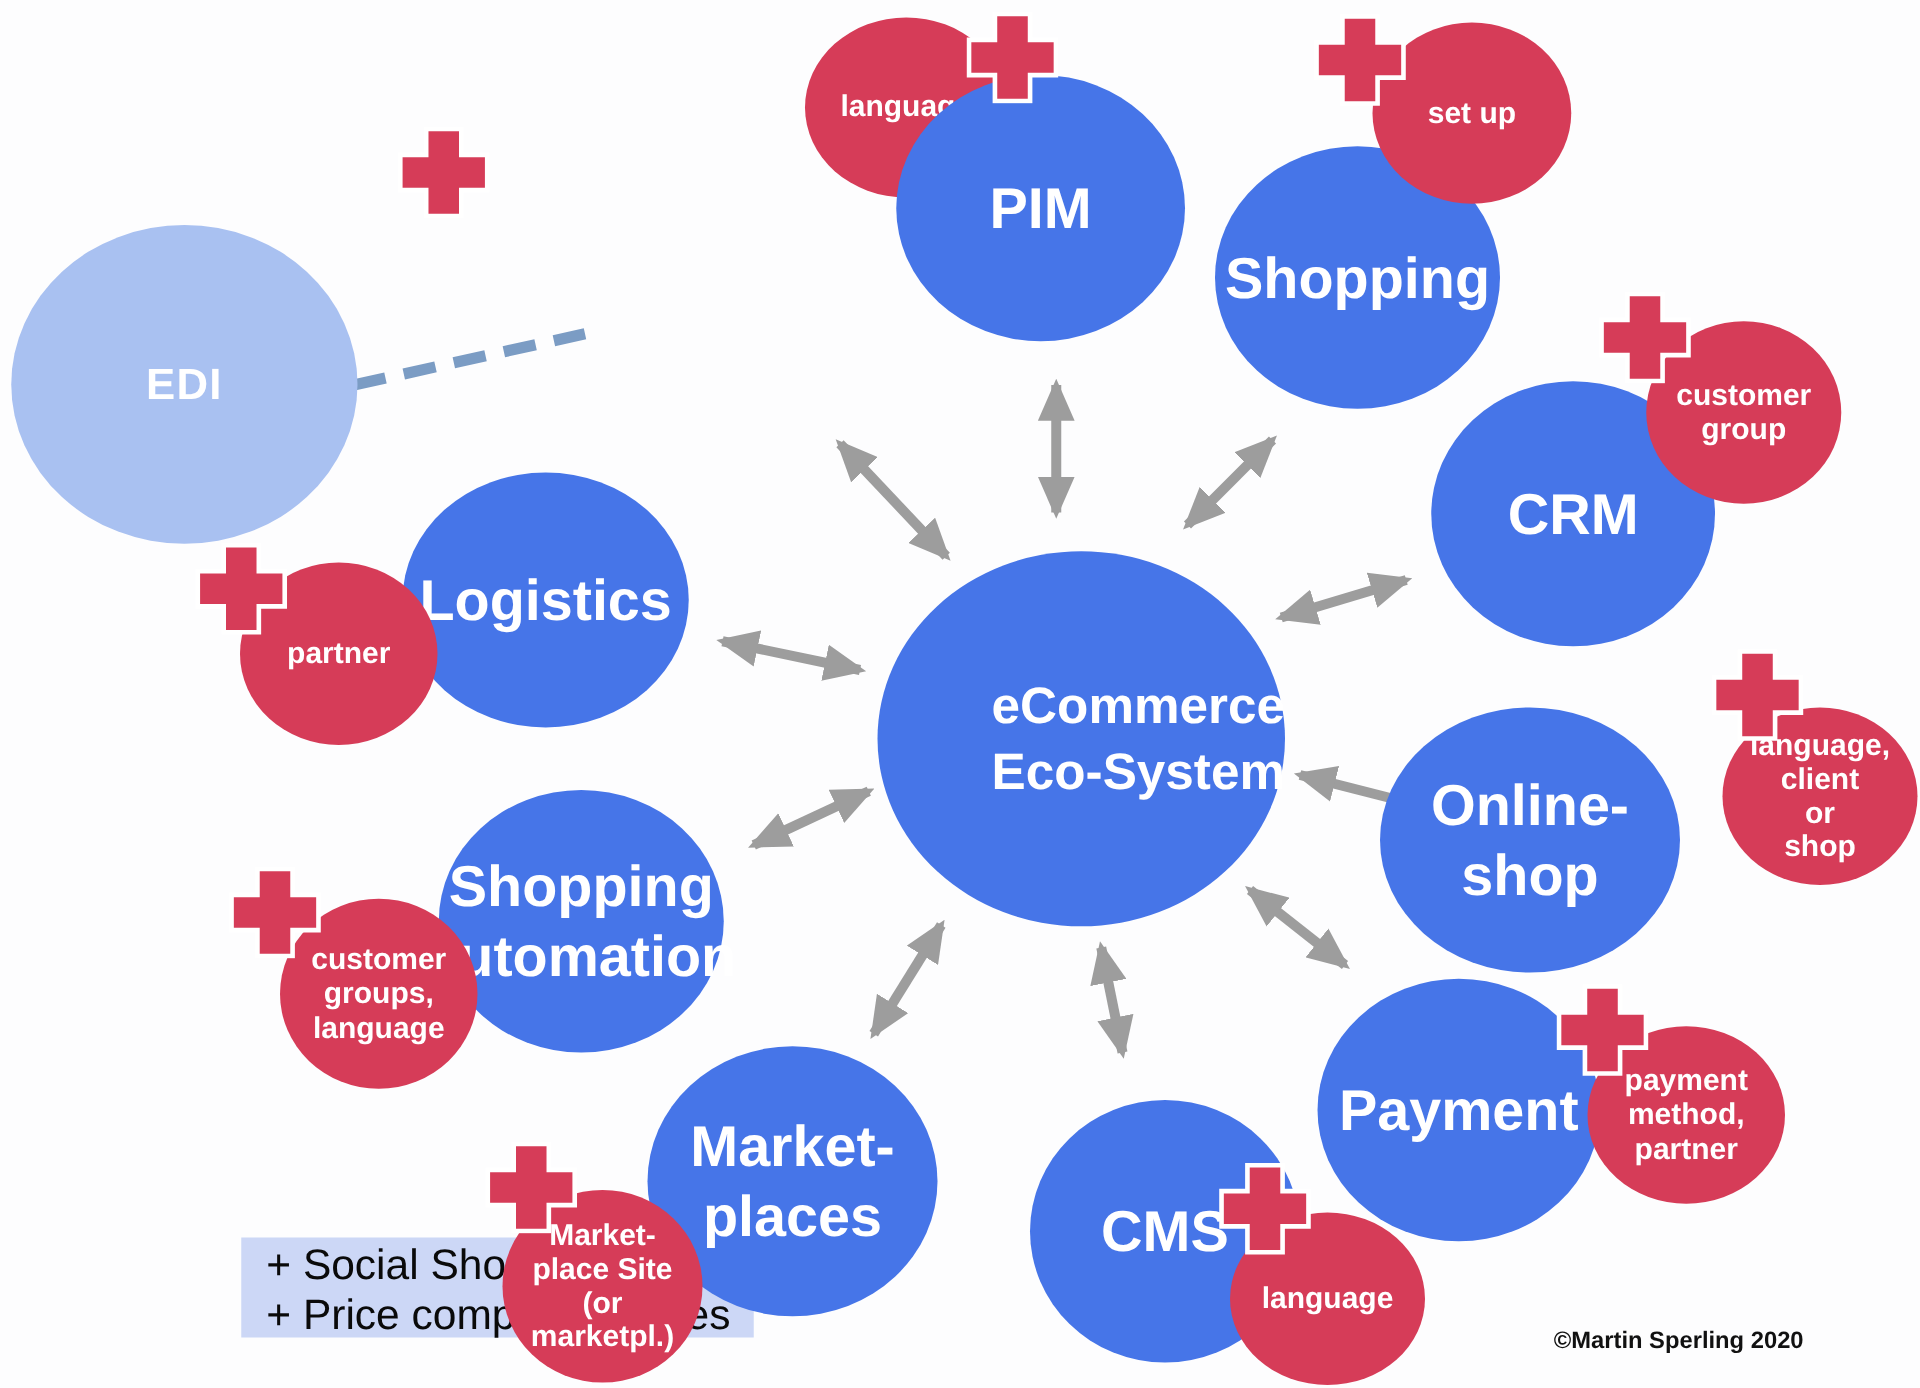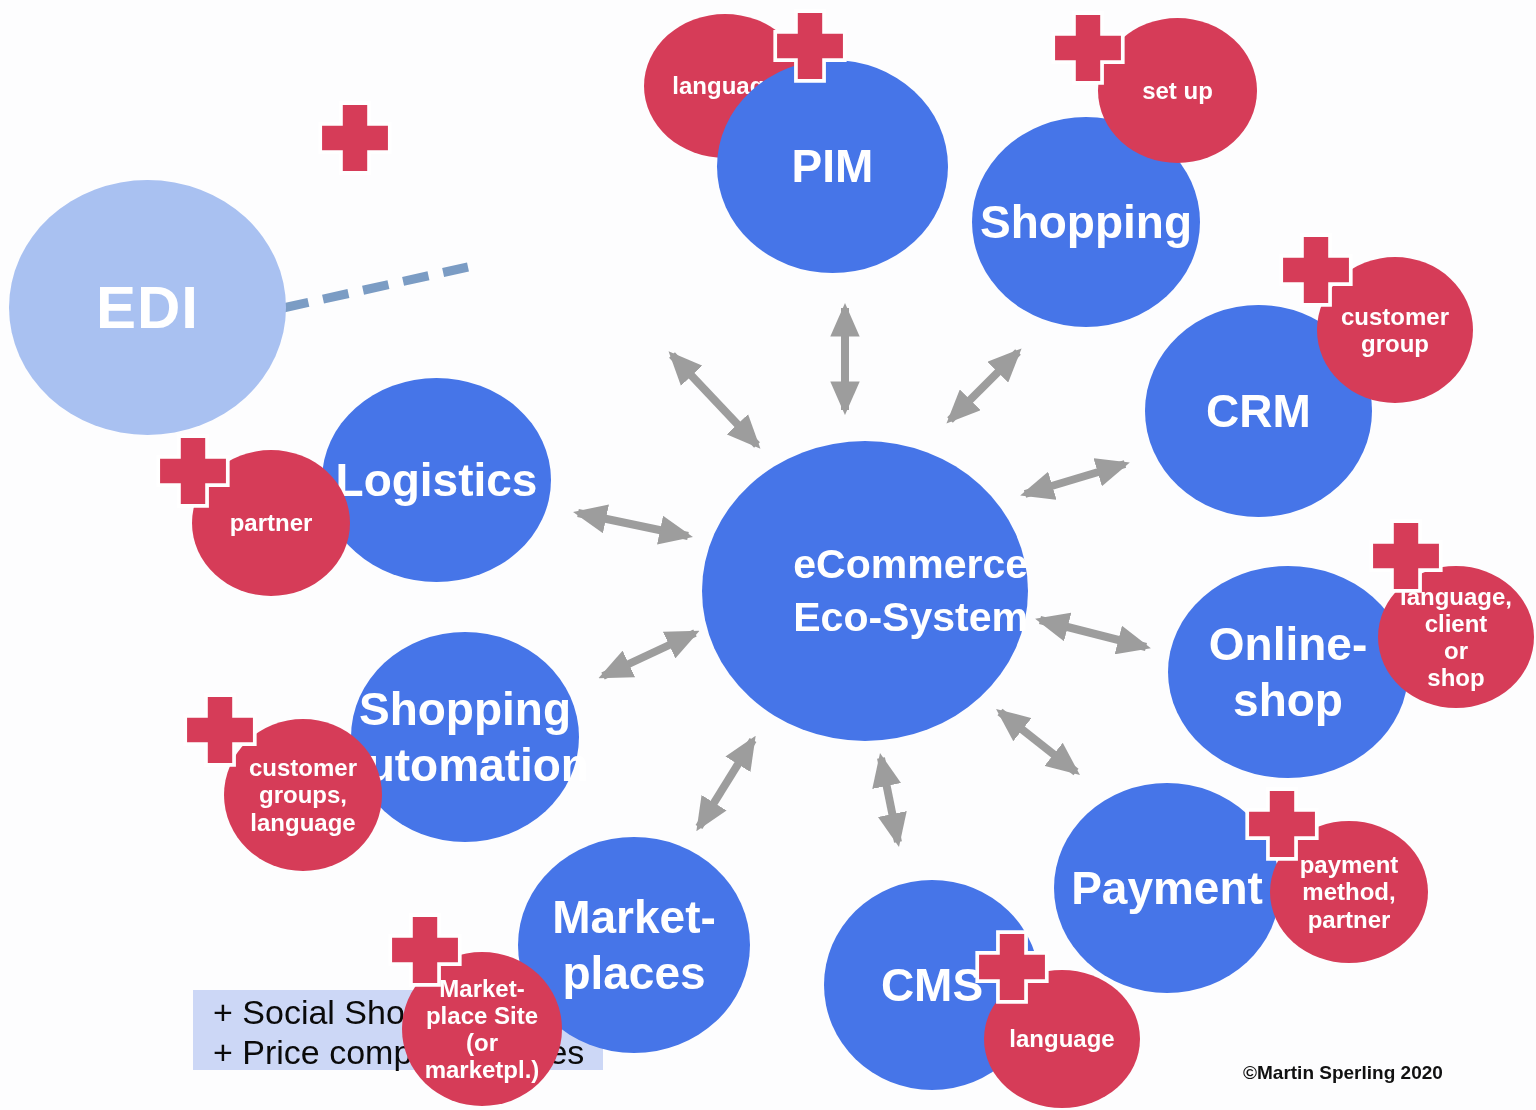--- a/index.html
+++ b/index.html
@@ -22,21 +22,21 @@
   .center-node { z-index:2;justify-content:flex-end; }
   .edi-node { background:var(--edi-blue,#a9c1f1); z-index:1; }
   .sat { background:var(--accent-red,#d63c58); z-index:3; }
 
   .label {
     color:#ffffff; font-weight:bold; text-align:center;
     white-space:pre-line;
   }
   .node .label { font-size:46px; line-height:1.22; }
   .center-node .label { font-size:41px; line-height:1.3; }
-  .edi-node .label { font-size:60px; letter-spacing:1px; }
+  .edi-node .label { font-size:35px; letter-spacing:1px; }
   .sat .label { font-size:24px; line-height:1.13; }
 
   svg.plus { position:absolute; width:74px; height:74px; z-index:5; }
   svg.plus path { fill:var(--accent-red,#d63c58); stroke:#ffffff; stroke-width:5; stroke-linejoin:miter; }
 
   .note-box {
     position:absolute; left:193px; top:990px; width:410px; height:80px;
     background:var(--note-bg,#ccd7f6); z-index:1;
     color:#0a0a0a; font-size:34px; line-height:40px; font-weight:normal;
     padding:2px 0 0 20px; box-sizing:border-box;
@@ -86,21 +86,21 @@
 
   <div class="node above-sat" style="left:717px; top:60px; width:231px; height:213px;">
     <div class="label">PIM</div>
   </div>
   <div class="node" style="left:972px; top:117px; width:228px; height:210px;">
     <div class="label">Shopping</div>
   </div>
   <div class="node" style="left:1145px; top:305px; width:227px; height:212px;">
     <div class="label">CRM</div>
   </div>
-  <div class="node" style="left:1168px; top:566px; width:240px; height:212px;">
+  <div class="node" style="left:1104px; top:566px; width:240px; height:212px;">
     <div class="label">Online-
 shop</div>
   </div>
   <div class="node" style="left:1054px; top:783px; width:226px; height:210px;">
     <div class="label">Payment</div>
   </div>
   <div class="node" style="left:824px; top:880px; width:216px; height:210px;">
     <div class="label">CMS</div>
   </div>
   <div class="node" style="left:518px; top:837px; width:232px; height:216px;">

